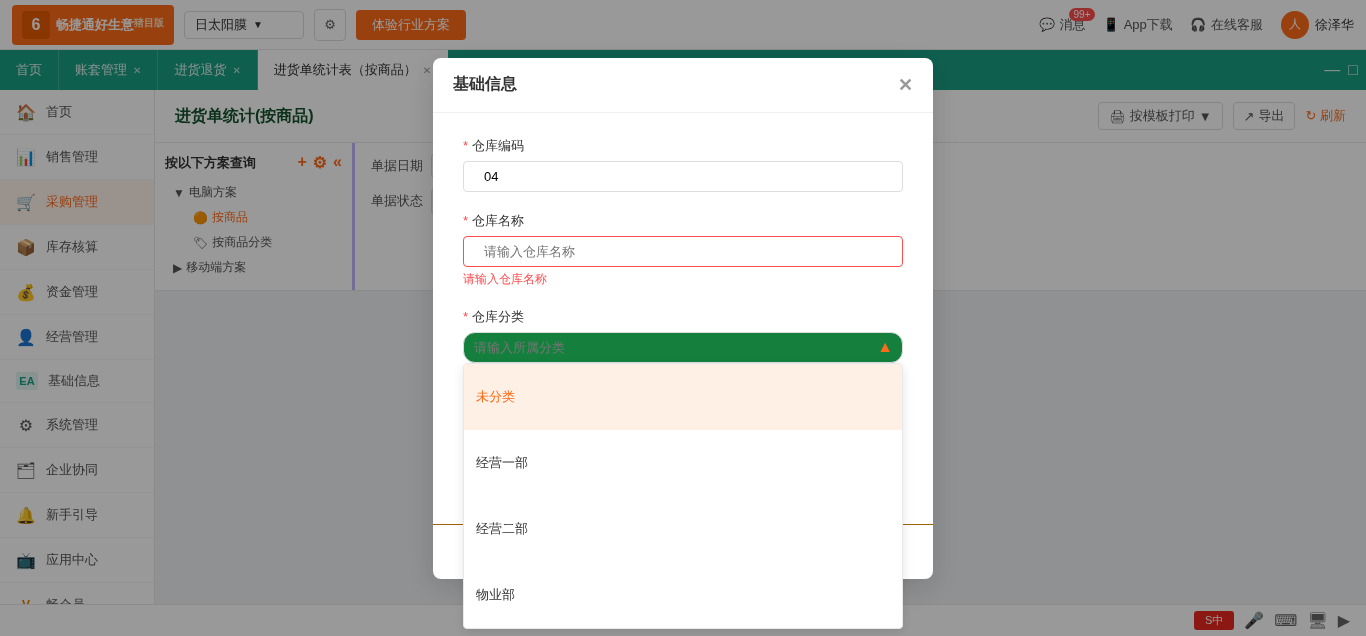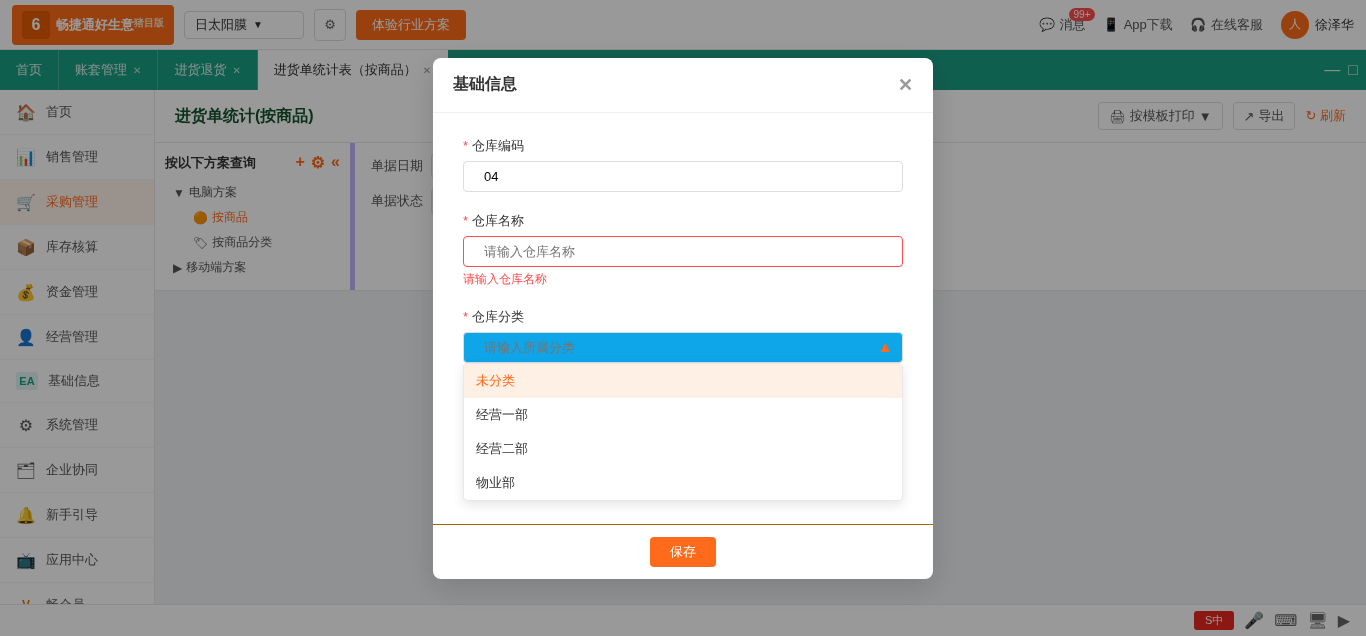--- a/index.html
+++ b/index.html
@@ -69,21 +69,21 @@
     
     .content { flex: 1; overflow: hidden; position: relative; background: #f0f2f5; }
     .page-header { background: #fff; padding: 12px 20px; border-bottom: 1px solid #e8e8e8; display: flex; align-items: center; justify-content: space-between; }
     .page-title { font-size: 16px; font-weight: bold; color: #14532d; }
     .page-actions { display: flex; align-items: center; gap: 10px; }
     .page-action-btn { display: flex; align-items: center; gap: 4px; color: #555; cursor: pointer; font-size: 13px; border: 1px solid #ddd; padding: 4px 10px; border-radius: 4px; background: #fff; }
     .refresh-btn { color: #ff6b1a; cursor: pointer; }
 
     
     .query-area { display: flex; background: #fff; border-bottom: 1px solid #e8e8e8; }
-    .query-sidebar { width: 200px; border-right: 5px solid #c4b5fd; padding: 10px; }
+    .query-sidebar { width: 200px; border-right: 3px solid #c4b5fd; padding: 10px; }
     .query-title { display: flex; align-items: center; justify-content: space-between; font-size: 13px; color: #333; margin-bottom: 8px; font-weight: bold; }
     .query-title-actions { display: flex; gap: 6px; }
     .query-icon-btn { color: #ff6b1a; cursor: pointer; font-size: 16px; }
     .query-tree { padding-left: 4px; }
     .tree-item { padding: 4px 4px; cursor: pointer; font-size: 12px; color: #555; display: flex; align-items: center; gap: 4px; }
     .tree-sub { padding-left: 20px; }
     .tree-sub-item { padding: 4px 4px; cursor: pointer; font-size: 12px; color: #555; display: flex; align-items: center; gap: 4px; }
     .tree-sub-item.active { color: #ff6b1a; }
     .query-main { flex: 1; padding: 10px 16px; }
     .query-row { display: flex; align-items: center; gap: 16px; margin-bottom: 8px; flex-wrap: wrap; }
@@ -122,32 +122,32 @@
     .form-label { font-size: 13px; color: #333; margin-bottom: 6px; display: flex; align-items: center; gap: 4px; }
     .required-star { color: #ff4d4f; }
     .form-input {
       width: 100%; border: 1px solid #ddd; border-radius: 4px;
       padding: 7px 20px; font-size: 13px; outline: none;
     }
     .form-input.error { border-color: #ff4d4f; }
     .error-msg { color: #ff4d4f; font-size: 12px; margin-top: 4px; }
     .form-select-wrapper { position: relative; }
     .form-select-input {
-      width: 100%; border: 1px solid #ddd; border-radius: 4px;
-      padding: 7px 36px 7px 20px; font-size: 13px; outline: none;
-      background: #0ea5e9; cursor: pointer;
+      width: 100%; border: 1px solid #ddd; border-radius: 12px;
+      padding: 7px 36px 7px 10px; font-size: 13px; outline: none;
+      background: #15803d; cursor: pointer;
     }
     .select-arrow { position: absolute; right: 10px; top: 50%; transform: translateY(-50%); color: #ff6b1a; cursor: pointer; font-size: 16px; }
     .dropdown-list {
       position: absolute; top: 100%; left: 0; right: 0;
       background: #fff; border: 1px solid #e8e8e8; border-radius: 4px;
       box-shadow: 0 4px 12px rgba(0,0,0,0.1); z-index: 200;
     }
     .dropdown-item {
-      padding: 8px 12px; cursor: pointer; font-size: 13px; color: #333;
+      padding: 24px 12px; cursor: pointer; font-size: 13px; color: #333;
     }
     .dropdown-item.selected { background: #fff0e6; color: #ff6b1a; }
     .form-textarea {
       width: 100%; border: 1px solid #ddd; border-radius: 4px;
       padding: 7px 10px; font-size: 13px; outline: none; height: 70px; resize: none;
     }
     .dialog-footer {
       display: flex; justify-content: center; padding: 12px 20px;
       border-top: 1px solid #a16207; gap: 10px;
     }

